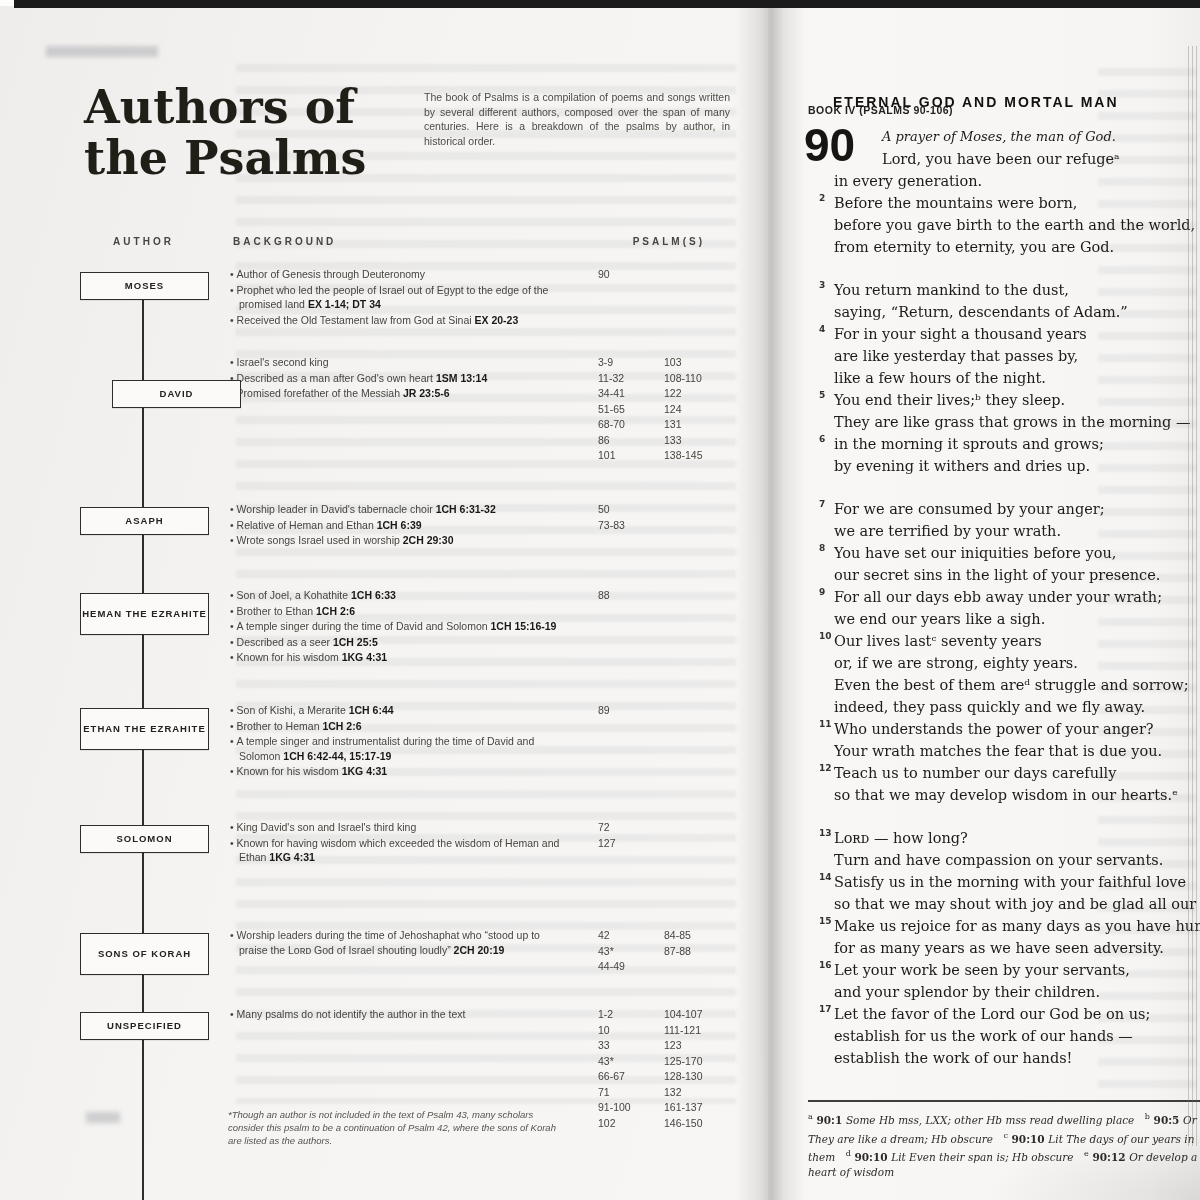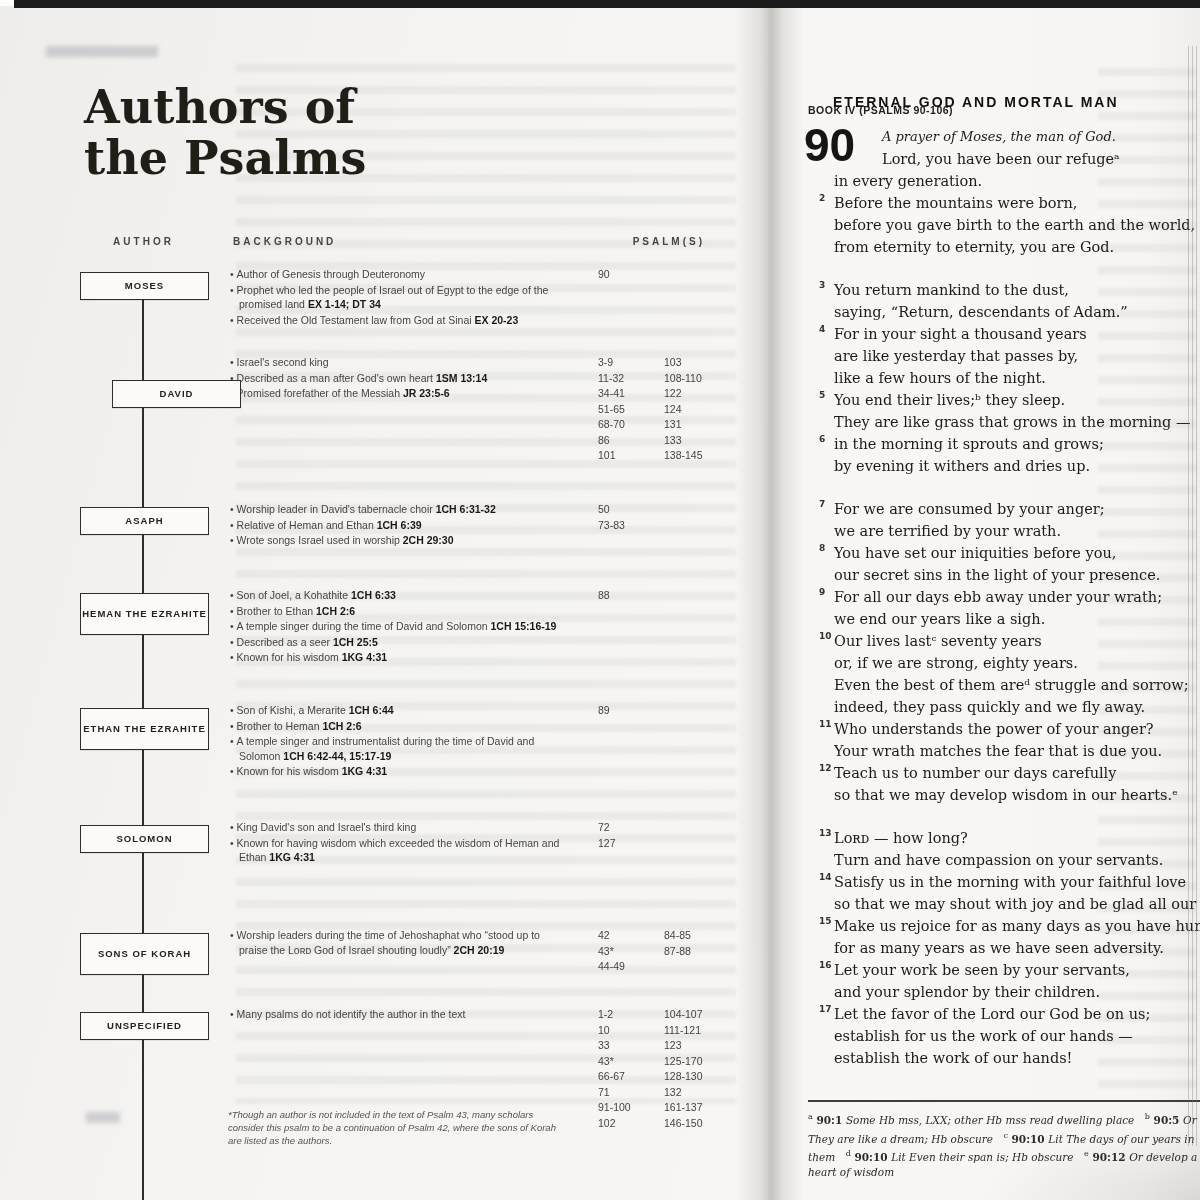--- a/index.html
+++ b/index.html
@@ -60,20 +60,21 @@
 
 <div class="scene">
   <div class="top-strip"></div>
 
   <div class="page page-left">
     <div class="ghost ghost-header"></div>
     <div class="ghost ghost-stripes ghost-left-body"></div>
 
     <h1 class="big-title"><span>Authors of</span><br><span>the Psalms</span></h1>
 
+    <p class="intro">The book of Psalms is a compilation of poems and songs written by several different authors, composed over the span of many centuries. Here is a breakdown of the psalms by author, in historical order.</p>
 
     <div class="col-head col-head-author">AUTHOR</div>
     <div class="col-head col-head-bg">BACKGROUND</div>
     <div class="col-head col-head-ps">PSALM(S)</div>
 
     <div class="connector"></div>
     <div id="rows">
         <div class="author-box" style="top: 266px; height: 26px;">
           <span class="author-box-label">MOSES</span>
         </div>

